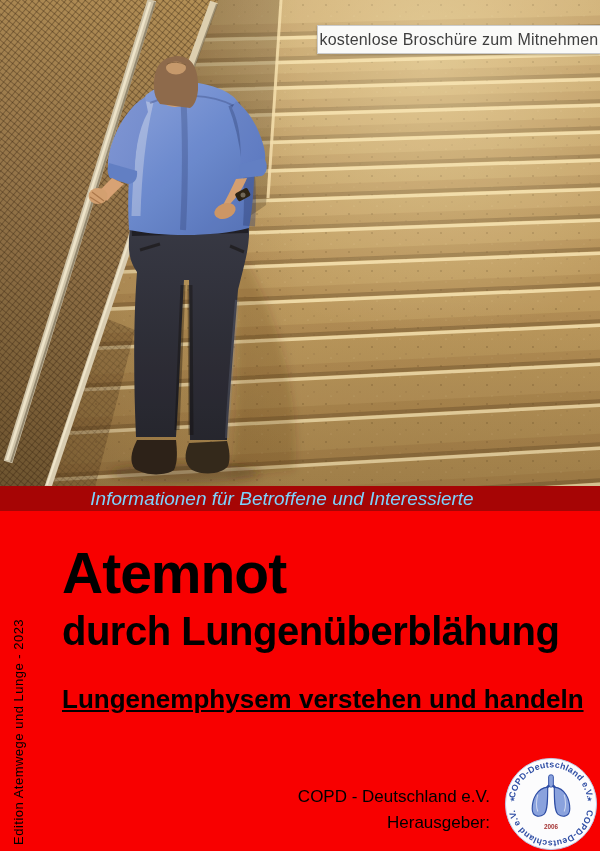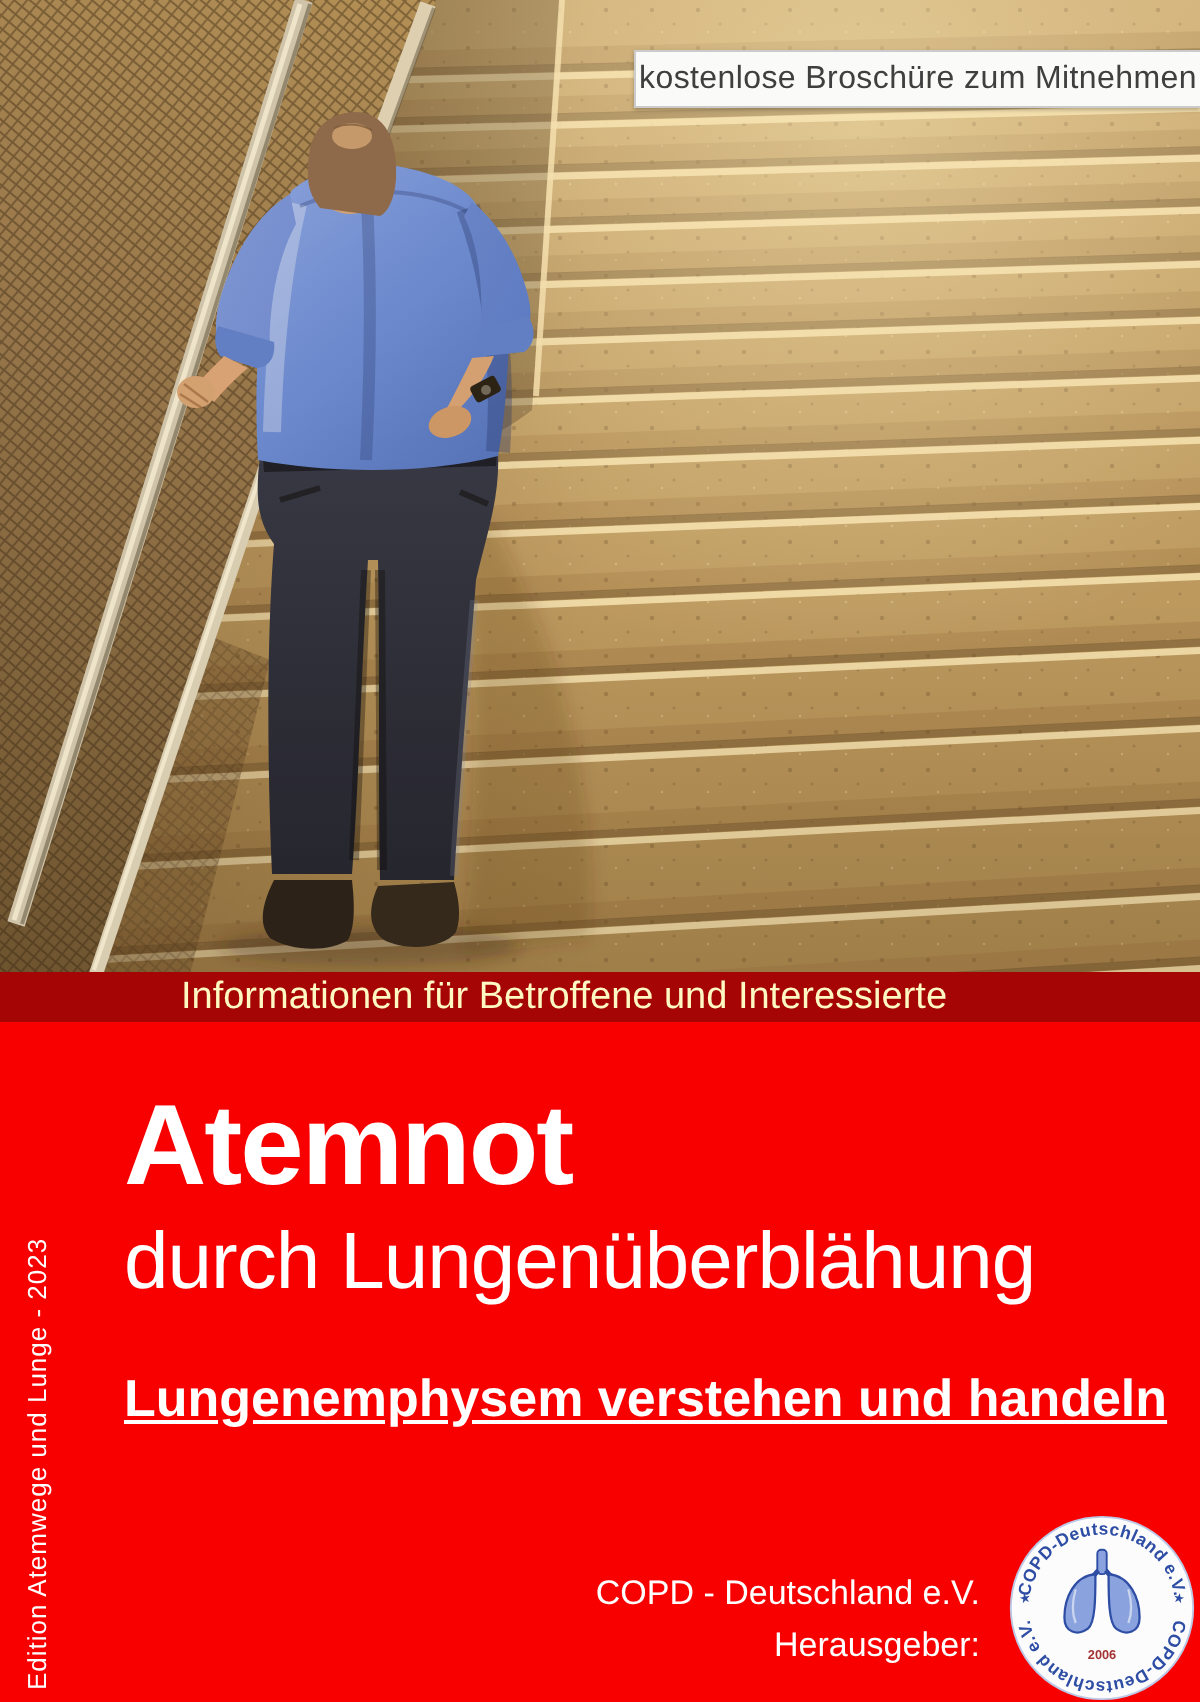--- a/index.html
+++ b/index.html
@@ -5,26 +5,26 @@
   html,body{margin:0;padding:0;background:#ffffff;}
   .page{position:relative;width:600px;height:851px;overflow:hidden;
         font-family:"Liberation Sans",sans-serif;background:#f80000;}
   .photo{position:absolute;top:0;left:0;width:600px;height:486px;background:#bb9a62;}
   .photo svg{display:block;}
   .freebie-label{position:absolute;top:25px;left:317px;width:283px;height:29px;
         background:#fafaf8;border:1px solid #cbcbcb;border-right:none;box-sizing:border-box;
         display:flex;align-items:center;justify-content:center;
         font-size:16px;color:#3f3f3f;letter-spacing:.2px;box-shadow:0 1px 2px rgba(0,0,0,.25);}
   .info-band{position:absolute;top:486px;left:0;width:100%;height:25px;background:#a60505;
-        color:#fef9c3;display:flex;align-items:center;justify-content:center;
-        font-size:19px;padding-right:36px;box-sizing:border-box;}
-  .red-main{position:absolute;top:511px;left:0;width:100%;height:340px;background:#f80000;color:#ffffff;}
+        color:#7dd3fc;display:flex;align-items:center;justify-content:center;
+        font-size:19px;padding-right:36px;box-sizing:border-box;font-style:italic;}
+  .red-main{position:absolute;top:511px;left:0;width:100%;height:340px;background:#f80000;color:#000000;}
   .title{position:absolute;left:62px;top:34px;font-size:57px;font-weight:bold;
         letter-spacing:-1px;line-height:1;}
-  .title2{position:absolute;left:62px;top:100px;font-size:40px;font-weight:normal;
+  .title2{position:absolute;left:62px;top:100px;font-size:40px;font-weight:bold;
         letter-spacing:-.5px;line-height:1;}
   .tagline{position:absolute;left:62px;top:175px;font-size:26px;font-weight:bold;line-height:1;text-decoration:underline;}
   .edition{position:absolute;left:26px;bottom:6px;transform-origin:0 100%;
         transform:rotate(-90deg);font-size:13px;letter-spacing:.5px;white-space:nowrap;}
   .publisher{position:absolute;right:110px;top:273px;text-align:right;font-size:17px;line-height:1.55;}
   .logo{position:absolute;left:504px;top:246px;width:94px;height:94px;}
 </style>
 </head>
 <body>
 

